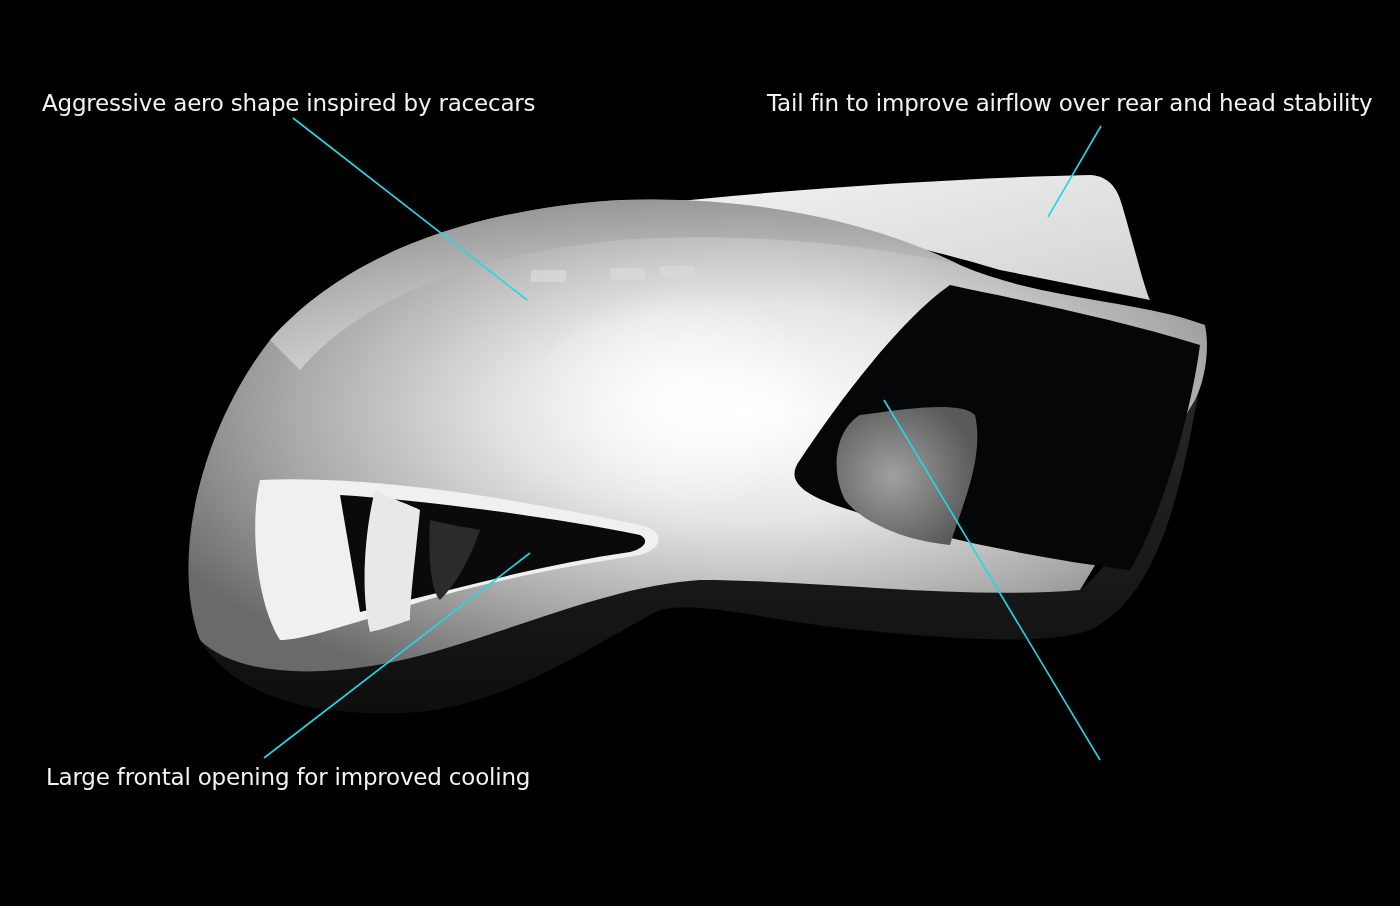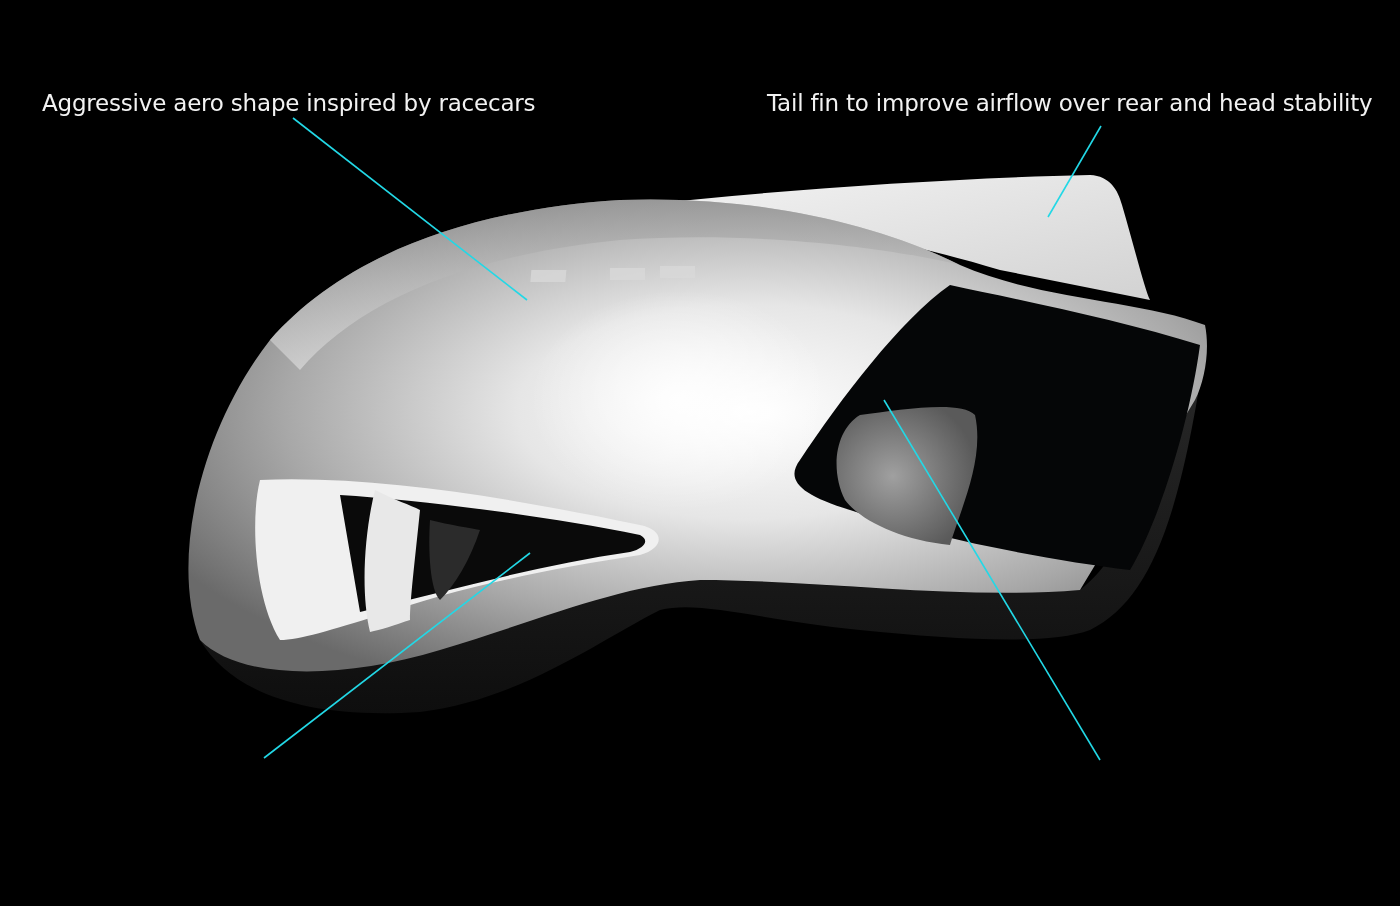--- a/index.html
+++ b/index.html
@@ -82,13 +82,14 @@
 
   <svg class="illus" viewBox="0 0 1400 906" xmlns="http://www.w3.org/2000/svg">
     <line class="leader" x1="293" y1="118" x2="527" y2="300"></line>
     <line class="leader" x1="1101" y1="126" x2="1048" y2="217"></line>
     <line class="leader" x1="264" y1="758" x2="530" y2="553"></line>
     <line class="leader" x1="1100" y1="760" x2="884" y2="400"></line>
   </svg>
 
   <div class="label" id="lbl-aero">Aggressive aero shape inspired by racecars</div>
   <div class="label" id="lbl-fin">Tail fin to improve airflow over rear and head stability</div>
+  <div class="label" id="lbl-front">Large frontal opening for improved cooling</div>
 </div>
 
 </body></html>

